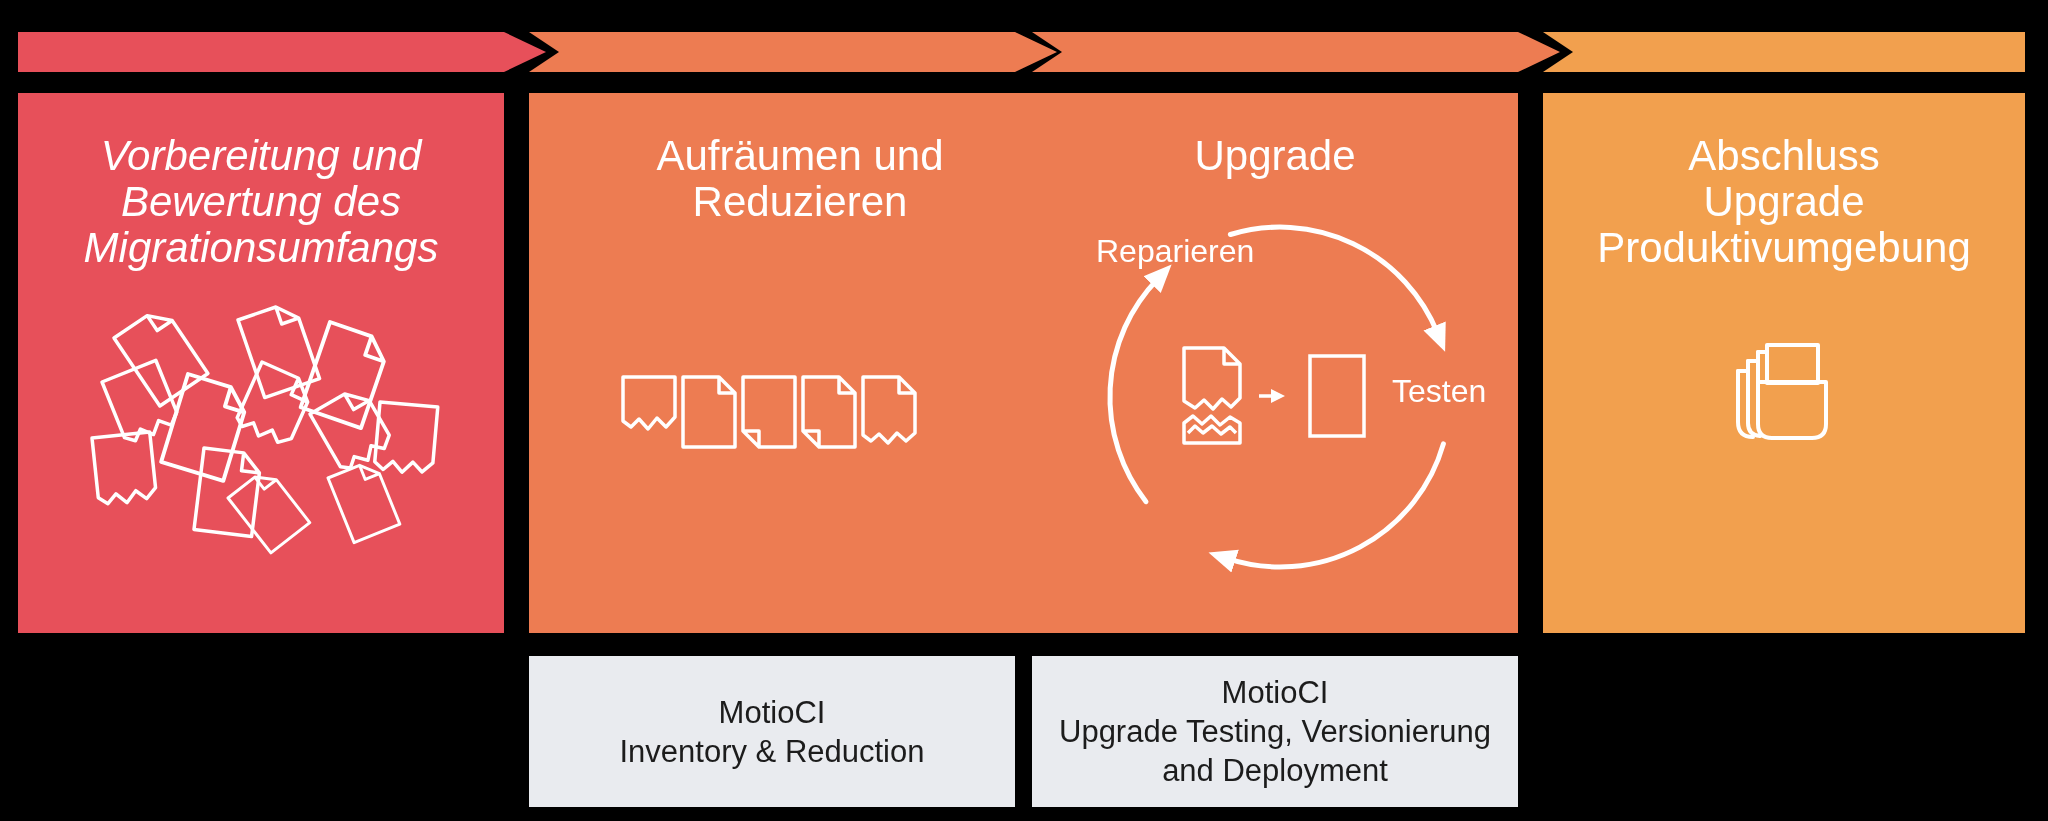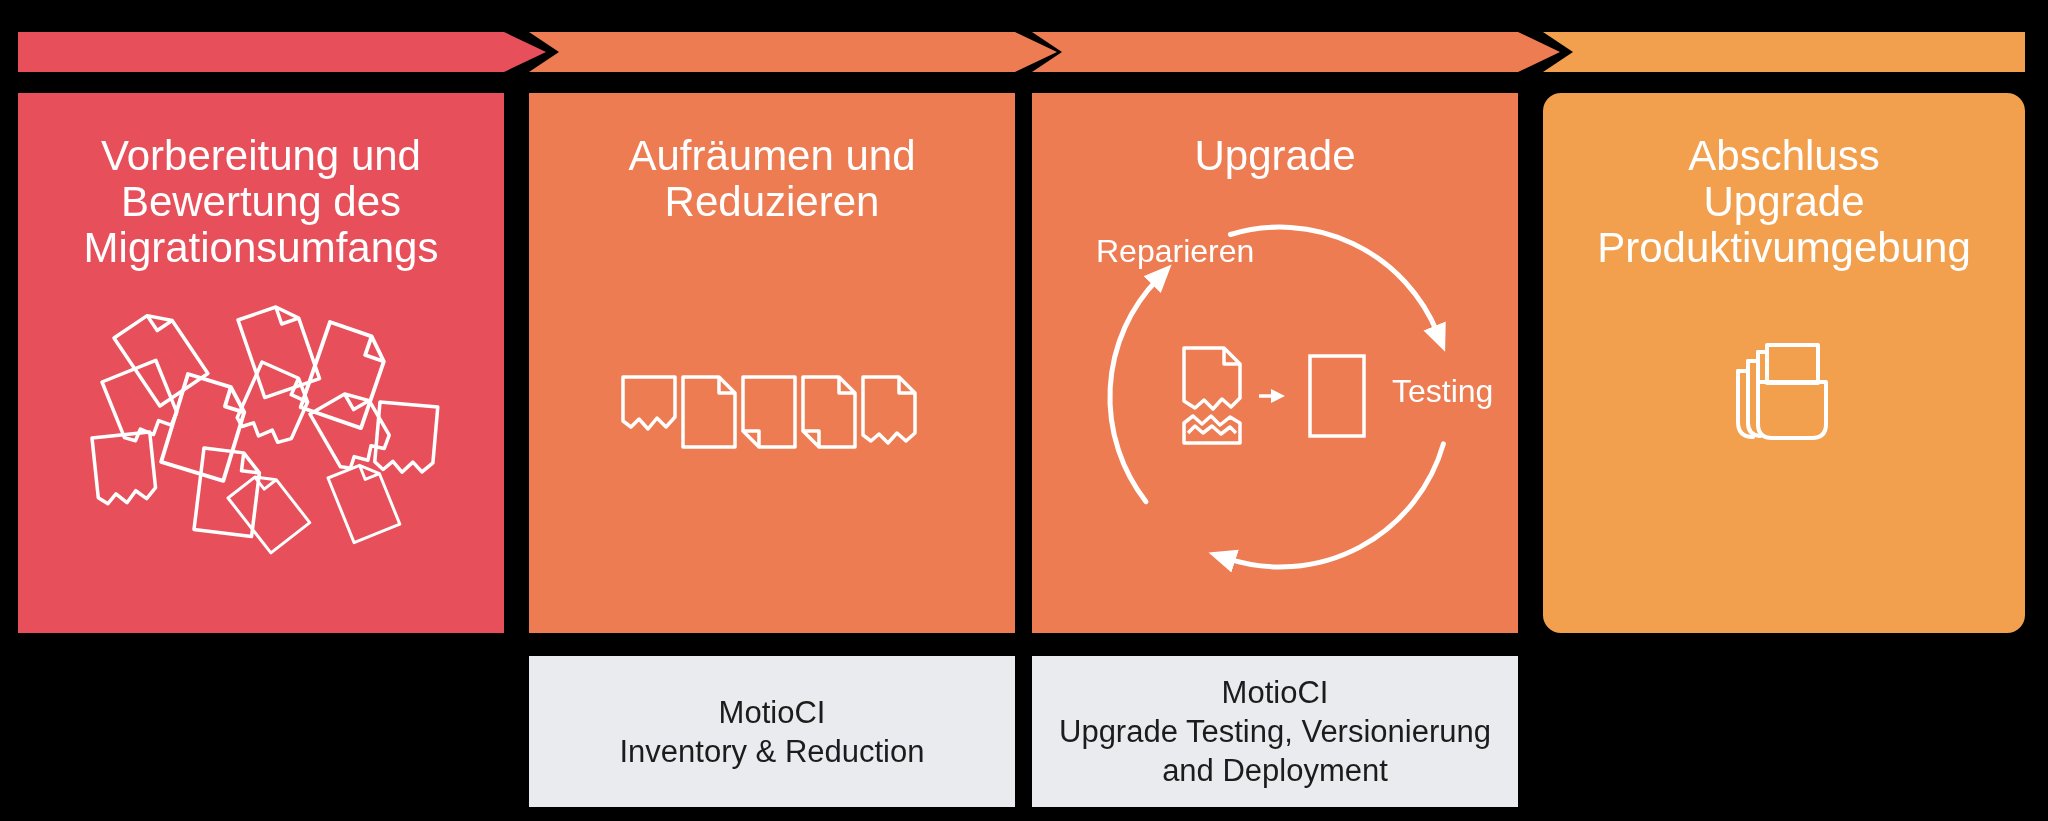--- a/index.html
+++ b/index.html
@@ -13,24 +13,24 @@
     clip-path:polygon(0 0,486px 0,528px 50%,486px 100%,0 100%);}
   .arrow.a2{left:529px;width:528px;
     clip-path:polygon(0 0,486px 0,528px 50%,486px 100%,0 100%,30px 50%);}
   .arrow.a3{left:1032px;width:528px;
     clip-path:polygon(0 0,486px 0,528px 50%,486px 100%,0 100%,30px 50%);}
   .arrow.a4{left:1543px;width:482px;
     clip-path:polygon(0 0,482px 0,482px 100%,0 100%,30px 50%);}
 
   
   .panel{position:absolute;top:93px;height:540px;width:486px;}
-  .panel.p1{left:18px;}
+  .panel.p1{left:18px;font-style:italic;}
   .panel.p2{left:529px;}
   .panel.p3{left:1032px;}
-  .panel.p4{left:1543px;width:482px;border-radius:18px;}
+  .panel.p4{left:1543px;width:482px;}
   .panel-title{margin:0;padding-top:40px;font-size:42px;line-height:46px;
     font-weight:400;color:#fff;text-align:center;white-space:pre-line;}
 
   .icon-svg{position:absolute;overflow:visible;}
   .pile-svg{left:0;top:215px;}
   .row-svg{left:0;top:282px;}
   .cycle-svg{left:0;top:0;}
   .folder-svg{left:195px;top:252px;}
 
   .cycle-label{position:absolute;color:#fff;font-size:32px;line-height:44px;
@@ -76,21 +76,21 @@
         <use href="#docP" transform="translate(220,12) rotate(-19)"></use>
         <use href="#docFT" transform="translate(244,54) rotate(24)"></use>
         <use href="#docP" transform="translate(312,14) rotate(19) scale(1.1)"></use>
         <use href="#docFT" transform="translate(292,106) rotate(-30)"></use>
         <use href="#docT" transform="translate(362,94) rotate(5)"></use>
         <use href="#docP" transform="translate(310,170) rotate(-22) scale(0.85)"></use>
       </g>
     </svg>
   </section>
 
-  <section class="panel p2" style="background-color: rgb(237, 124, 82);">
+  <section class="panel p2" style="background-color: rgb(237, 124, 82); padding-left: 28px;">
     <h2 class="panel-title">Aufräumen und
 Reduzieren</h2>
     <svg class="icon-svg row-svg" width="486" height="78" viewBox="0 0 486 78">
       <g stroke="#fff" stroke-width="3.5" fill="none" stroke-linejoin="round">
         <path transform="translate(94,2)" d="M0 0 H52 V40 L43 50 L34 41 L25 52 L16 42 L8 50 L0 44 Z"></path>
         <path transform="translate(154,2)" d="M0 0 H36 L52 16 V70 H0 Z M36 0 V16 H52"></path>
         <path transform="translate(214,2)" d="M0 0 H52 V70 H16 L0 54 Z M16 70 V54 H0"></path>
         <path transform="translate(274,2)" d="M0 0 H36 L52 16 V70 H16 L0 54 Z M36 0 V16 H52 M16 70 V54 H0"></path>
         <path transform="translate(334,2)" d="M0 0 H36 L52 16 V56 L43 64 L34 56 L25 66 L16 57 L8 64 L0 58 Z M36 0 V16 H52"></path>
       </g>
@@ -116,21 +116,21 @@
       </g>
       <g stroke="#fff" stroke-width="3.5" fill="none" stroke-linejoin="round">
         <path transform="translate(152,255)" d="M0 0 H40 L56 16 V50 L47 59 L38 51 L29 61 L20 52 L11 60 L0 53 Z M40 0 V16 H56"></path>
         <path transform="translate(152,255)" d="M0 75 L9 68 L18 76 L27 68 L36 77 L46 69 L56 75 V95 H0 Z M4 85 L11 78 L19 85 L28 78 L37 86 L46 79 L52 85"></path>
       </g>
       <line x1="227" y1="303" x2="243" y2="303" stroke="#fff" stroke-width="3.5" marker-end="url(#mkSm)"></line>
       <rect x="278" y="263" width="54" height="80" stroke="#fff" stroke-width="3.5" fill="none"></rect>
     </svg>
 
     <span class="cycle-label lbl-top">Reparieren</span>
-    <span class="cycle-label lbl-right">Testing</span>
+    <span class="cycle-label lbl-right">Testen</span>
   </section>
 
   <section class="panel p4" style="background-color: rgb(242, 160, 78);">
     <h2 class="panel-title">Abschluss
 Upgrade
 Produktivumgebung</h2>
     <svg class="icon-svg folder-svg" width="92" height="96" viewBox="0 0 92 96">
       <g stroke="#fff" stroke-width="4" fill="none" stroke-linejoin="round" stroke-linecap="round">
         <path d="M0 26 H10 M10 16 H20 M20 7 H29"></path>
         <path d="M0 26 V77 Q0 92 15 92"></path>

